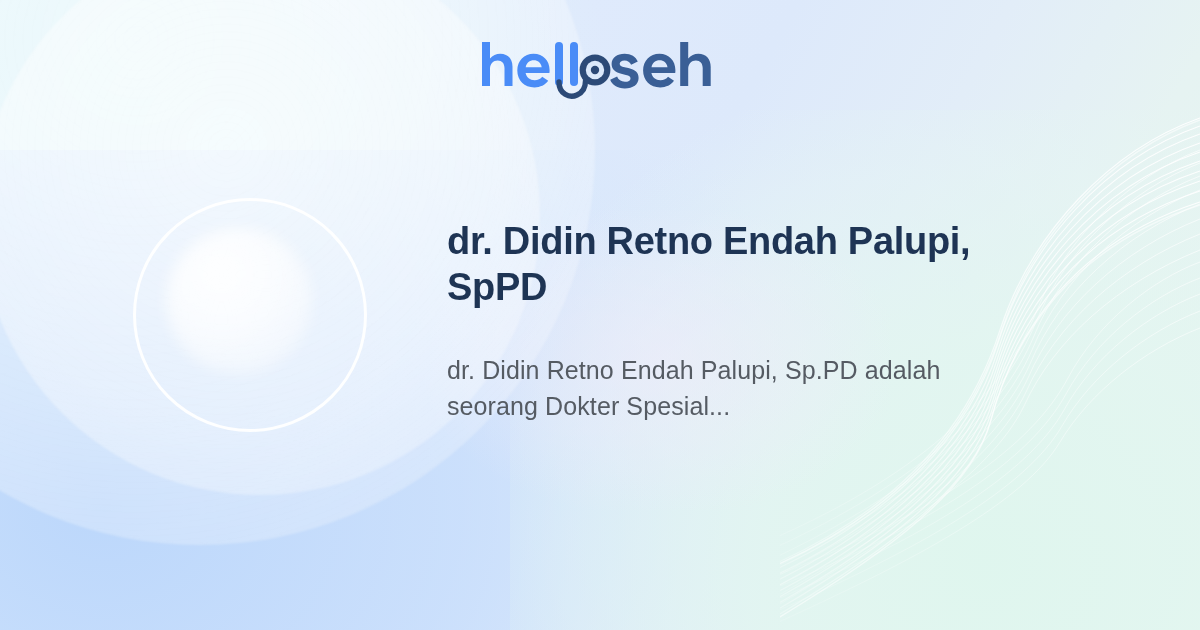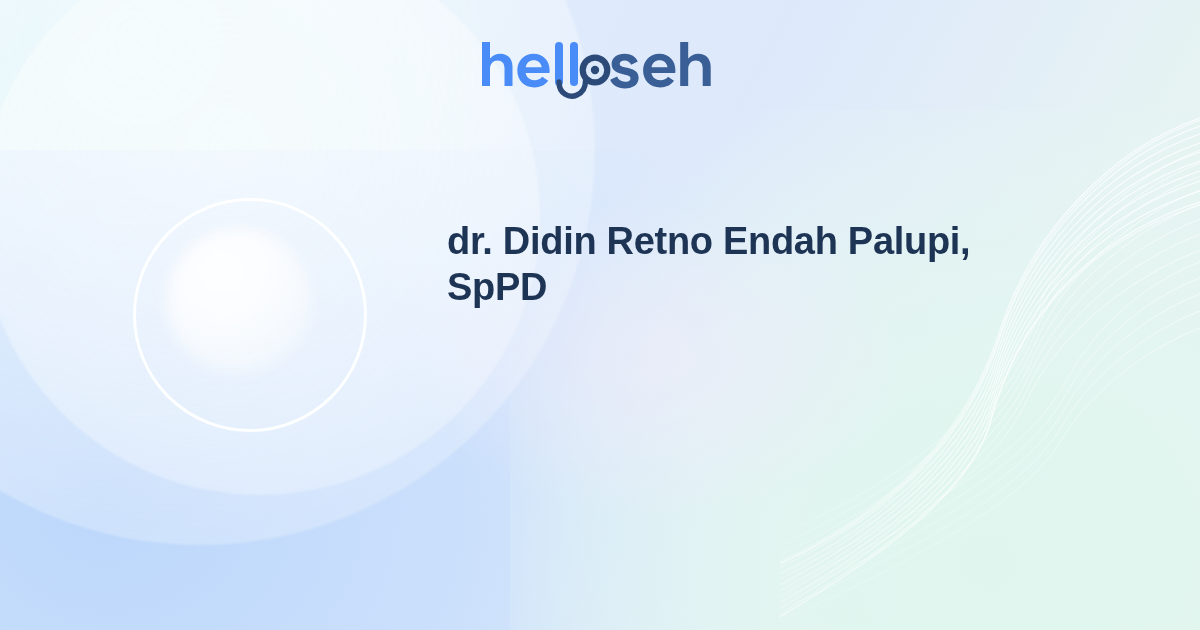--- a/index.html
+++ b/index.html
@@ -281,15 +281,16 @@
 
         <path d="M181.4,15.7 c9.6,0 16,6.8 16,16.6 c0,0.9 -0.06,1.9 -0.2,2.8 h-23.8 c0.9,4.5 4.3,7.2 9,7.2 c3.3,0 6.1,-1.3 7.6,-3.5 l6,4 c-3,4.2 -7.9,6.6 -13.8,6.6 c-10,0 -17.1,-7 -17.1,-16.9 C165.1,22.7 171.9,15.7 181.4,15.7 Z M173.5,29.2 h16 c-0.8,-4.4 -3.8,-6.9 -7.9,-6.9 C177.4,22.3 174.4,24.9 173.5,29.2 Z"></path>
 
         <path d="M202.2,4 h8 v16.5 c2.6,-3.2 6.2,-4.8 10.2,-4.8 c7.6,0 12.3,5 12.3,13.1 V48 h-8 V30 c0,-4.8 -2.6,-7.6 -6.8,-7.6 c-4.4,0 -7.7,3.3 -7.7,8.3 V48 h-8 Z"></path>
       </g>
     </svg>
   </div>
 
   <div class="content">
     <h1 class="card-title">dr. Didin Retno Endah Palupi, SpPD</h1>
+    <p class="card-subtitle">dr. Didin Retno Endah Palupi, Sp.PD adalah seorang Dokter Spesial...</p>
   </div>
 
 </div>
 
 </body></html>

